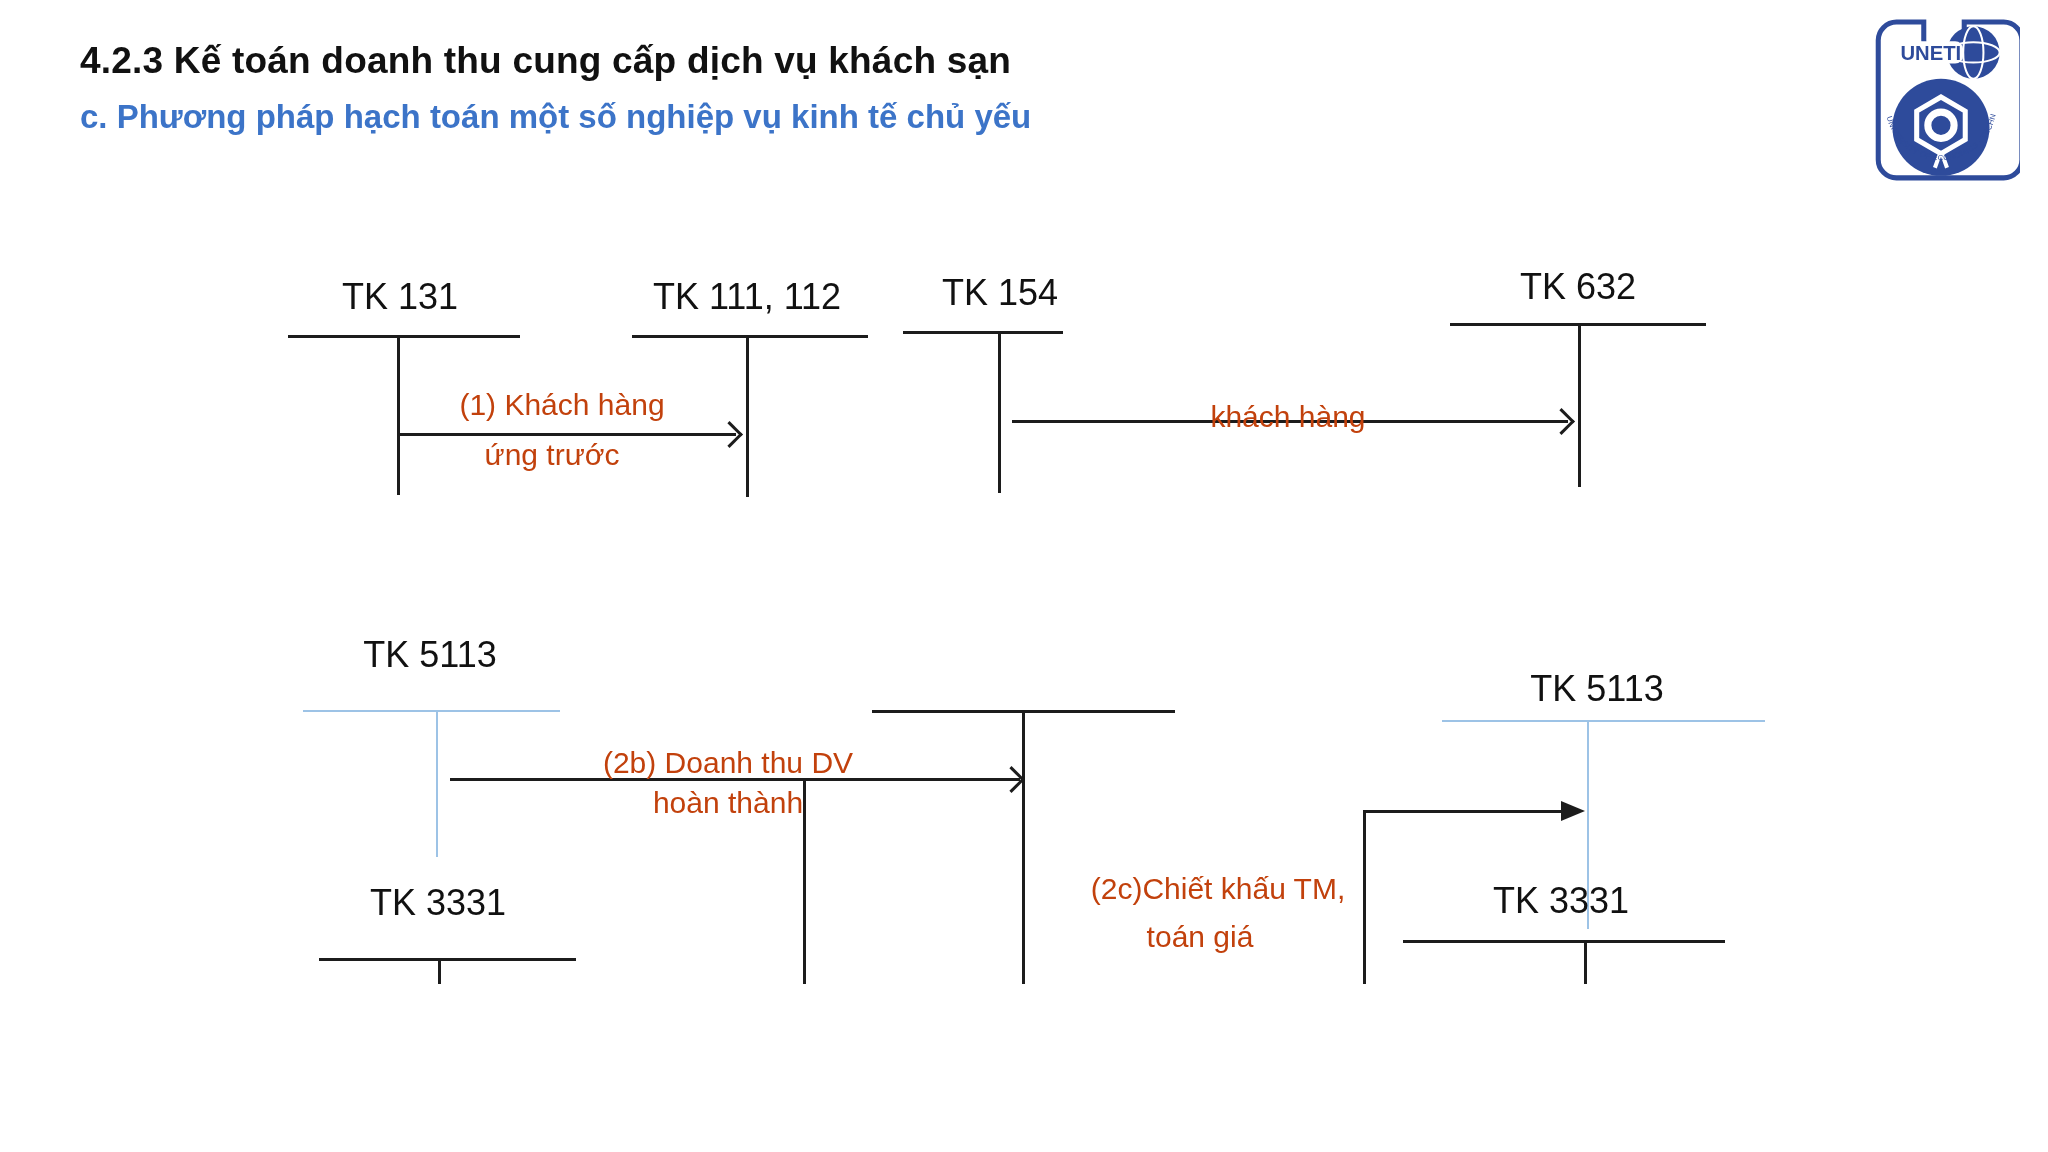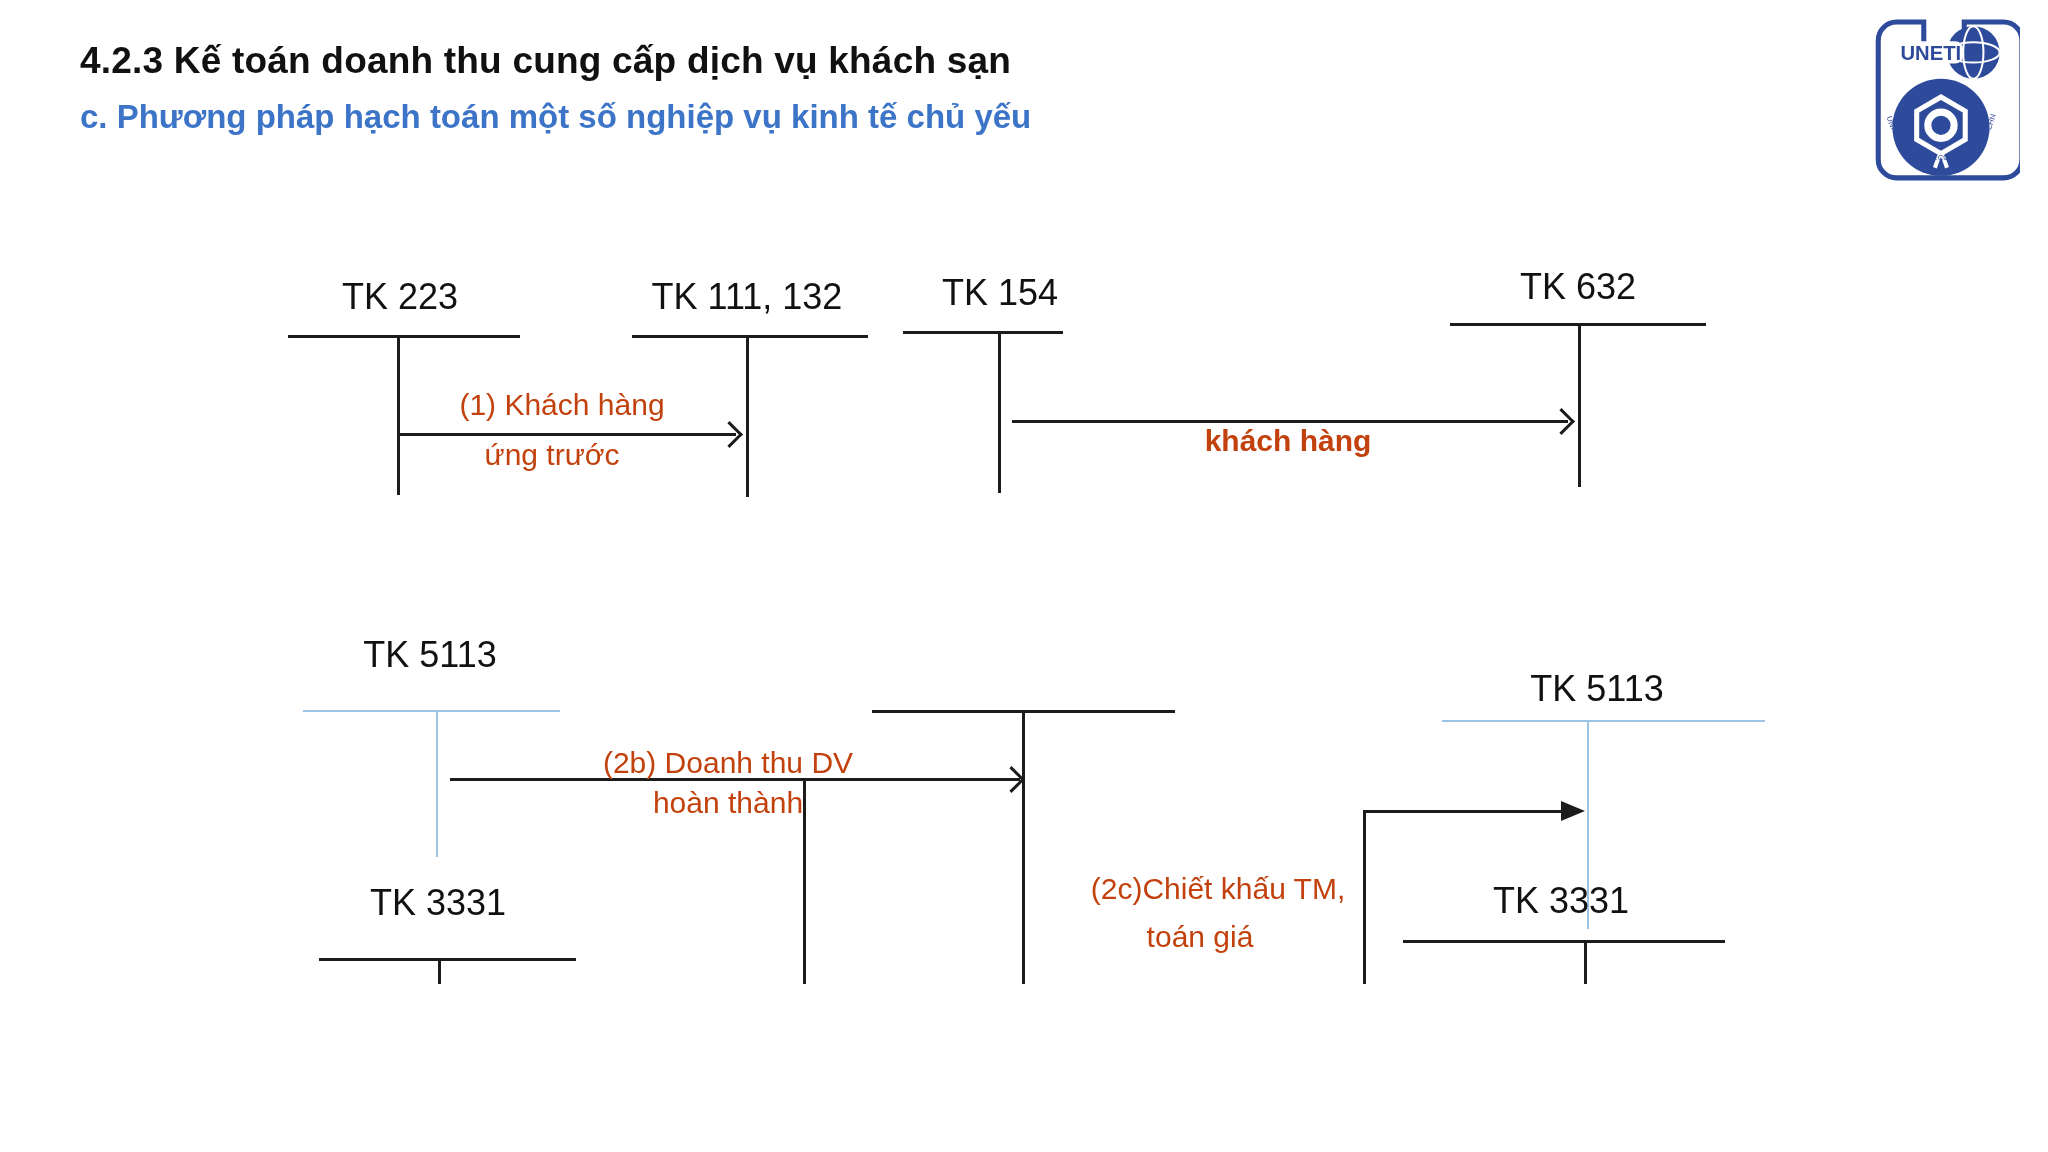--- a/index.html
+++ b/index.html
@@ -44,44 +44,44 @@
       <polygon points="72,82 96,96 96,124 72,138 48,124 48,96" fill="none" stroke="#ffffff" stroke-width="5"></polygon>
       <circle cx="72" cy="110" r="13" fill="none" stroke="#ffffff" stroke-width="7"></circle>
       <path d="M66,152 L71,138 M78,152 L73,138" stroke="#ffffff" stroke-width="4"></path>
       <path id="rt" d="M 18,100 A 55,55 0 0 0 126,100" fill="none"></path>
       <text font-family="Liberation Sans, sans-serif" font-size="7.5" fill="var(--logo_blue)" letter-spacing="0.4">
         <textPath href="#rt" startOffset="2">UNIVERSITY OF ECONOMICS - TECHNOLOGY FOR INDUSTRIES</textPath>
       </text>
     </svg>
   </div>
 
-  <div class="abs ctr acct" style="left:400px;top:276px;">TK 223</div>
+  <div class="abs ctr acct" style="left:400px;top:276px;">TK 131</div>
   <div class="hl" style="left:288px;top:335px;width:232px;"></div>
   <div class="vl" style="left:397px;top:335px;height:160px;"></div>
 
-  <div class="abs ctr acct" style="left:747px;top:276px;">TK 111, 132</div>
+  <div class="abs ctr acct" style="left:747px;top:276px;">TK 111, 112</div>
   <div class="hl" style="left:632px;top:335px;width:236px;"></div>
   <div class="vl" style="left:746px;top:335px;height:162px;"></div>
 
   <div class="hl" style="left:398px;top:433px;width:338px;"></div>
   <div class="chev" style="left:720px;top:425px;"></div>
   <div class="abs ctr flow" style="left:562px;top:388px;">(1) Khách hàng</div>
   <div class="abs ctr flow" style="left:552px;top:438px;">ứng trước</div>
 
   <div class="abs ctr acct" style="left:1000px;top:272px;">TK 154</div>
   <div class="hl" style="left:903px;top:331px;width:160px;"></div>
   <div class="vl" style="left:998px;top:331px;height:162px;"></div>
 
   <div class="abs ctr acct" style="left:1578px;top:266px;">TK 632</div>
   <div class="hl" style="left:1450px;top:323px;width:256px;"></div>
   <div class="vl" style="left:1578px;top:323px;height:164px;"></div>
 
   <div class="hl" style="left:1012px;top:420px;width:556px;"></div>
   <div class="chev" style="left:1552px;top:412px;"></div>
-  <div class="abs ctr flow" style="left:1288px;top:424px;font-weight:bold;">khách hàng</div>
+  <div class="abs ctr flow" style="left:1288px;top:400px;">khách hàng</div>
 
   <div class="abs ctr acct" style="left:430px;top:634px;">TK 5113</div>
   <div class="hl lb" style="left:303px;top:710px;width:257px;"></div>
   <div class="vl lb" style="left:436px;top:710px;height:147px;"></div>
 
   <div class="hl" style="left:872px;top:710px;width:303px;"></div>
   <div class="vl" style="left:1022px;top:710px;height:380px;"></div>
 
   <div class="hl" style="left:450px;top:778px;width:570px;"></div>
   <div class="chev" style="left:1002px;top:770px;"></div>

